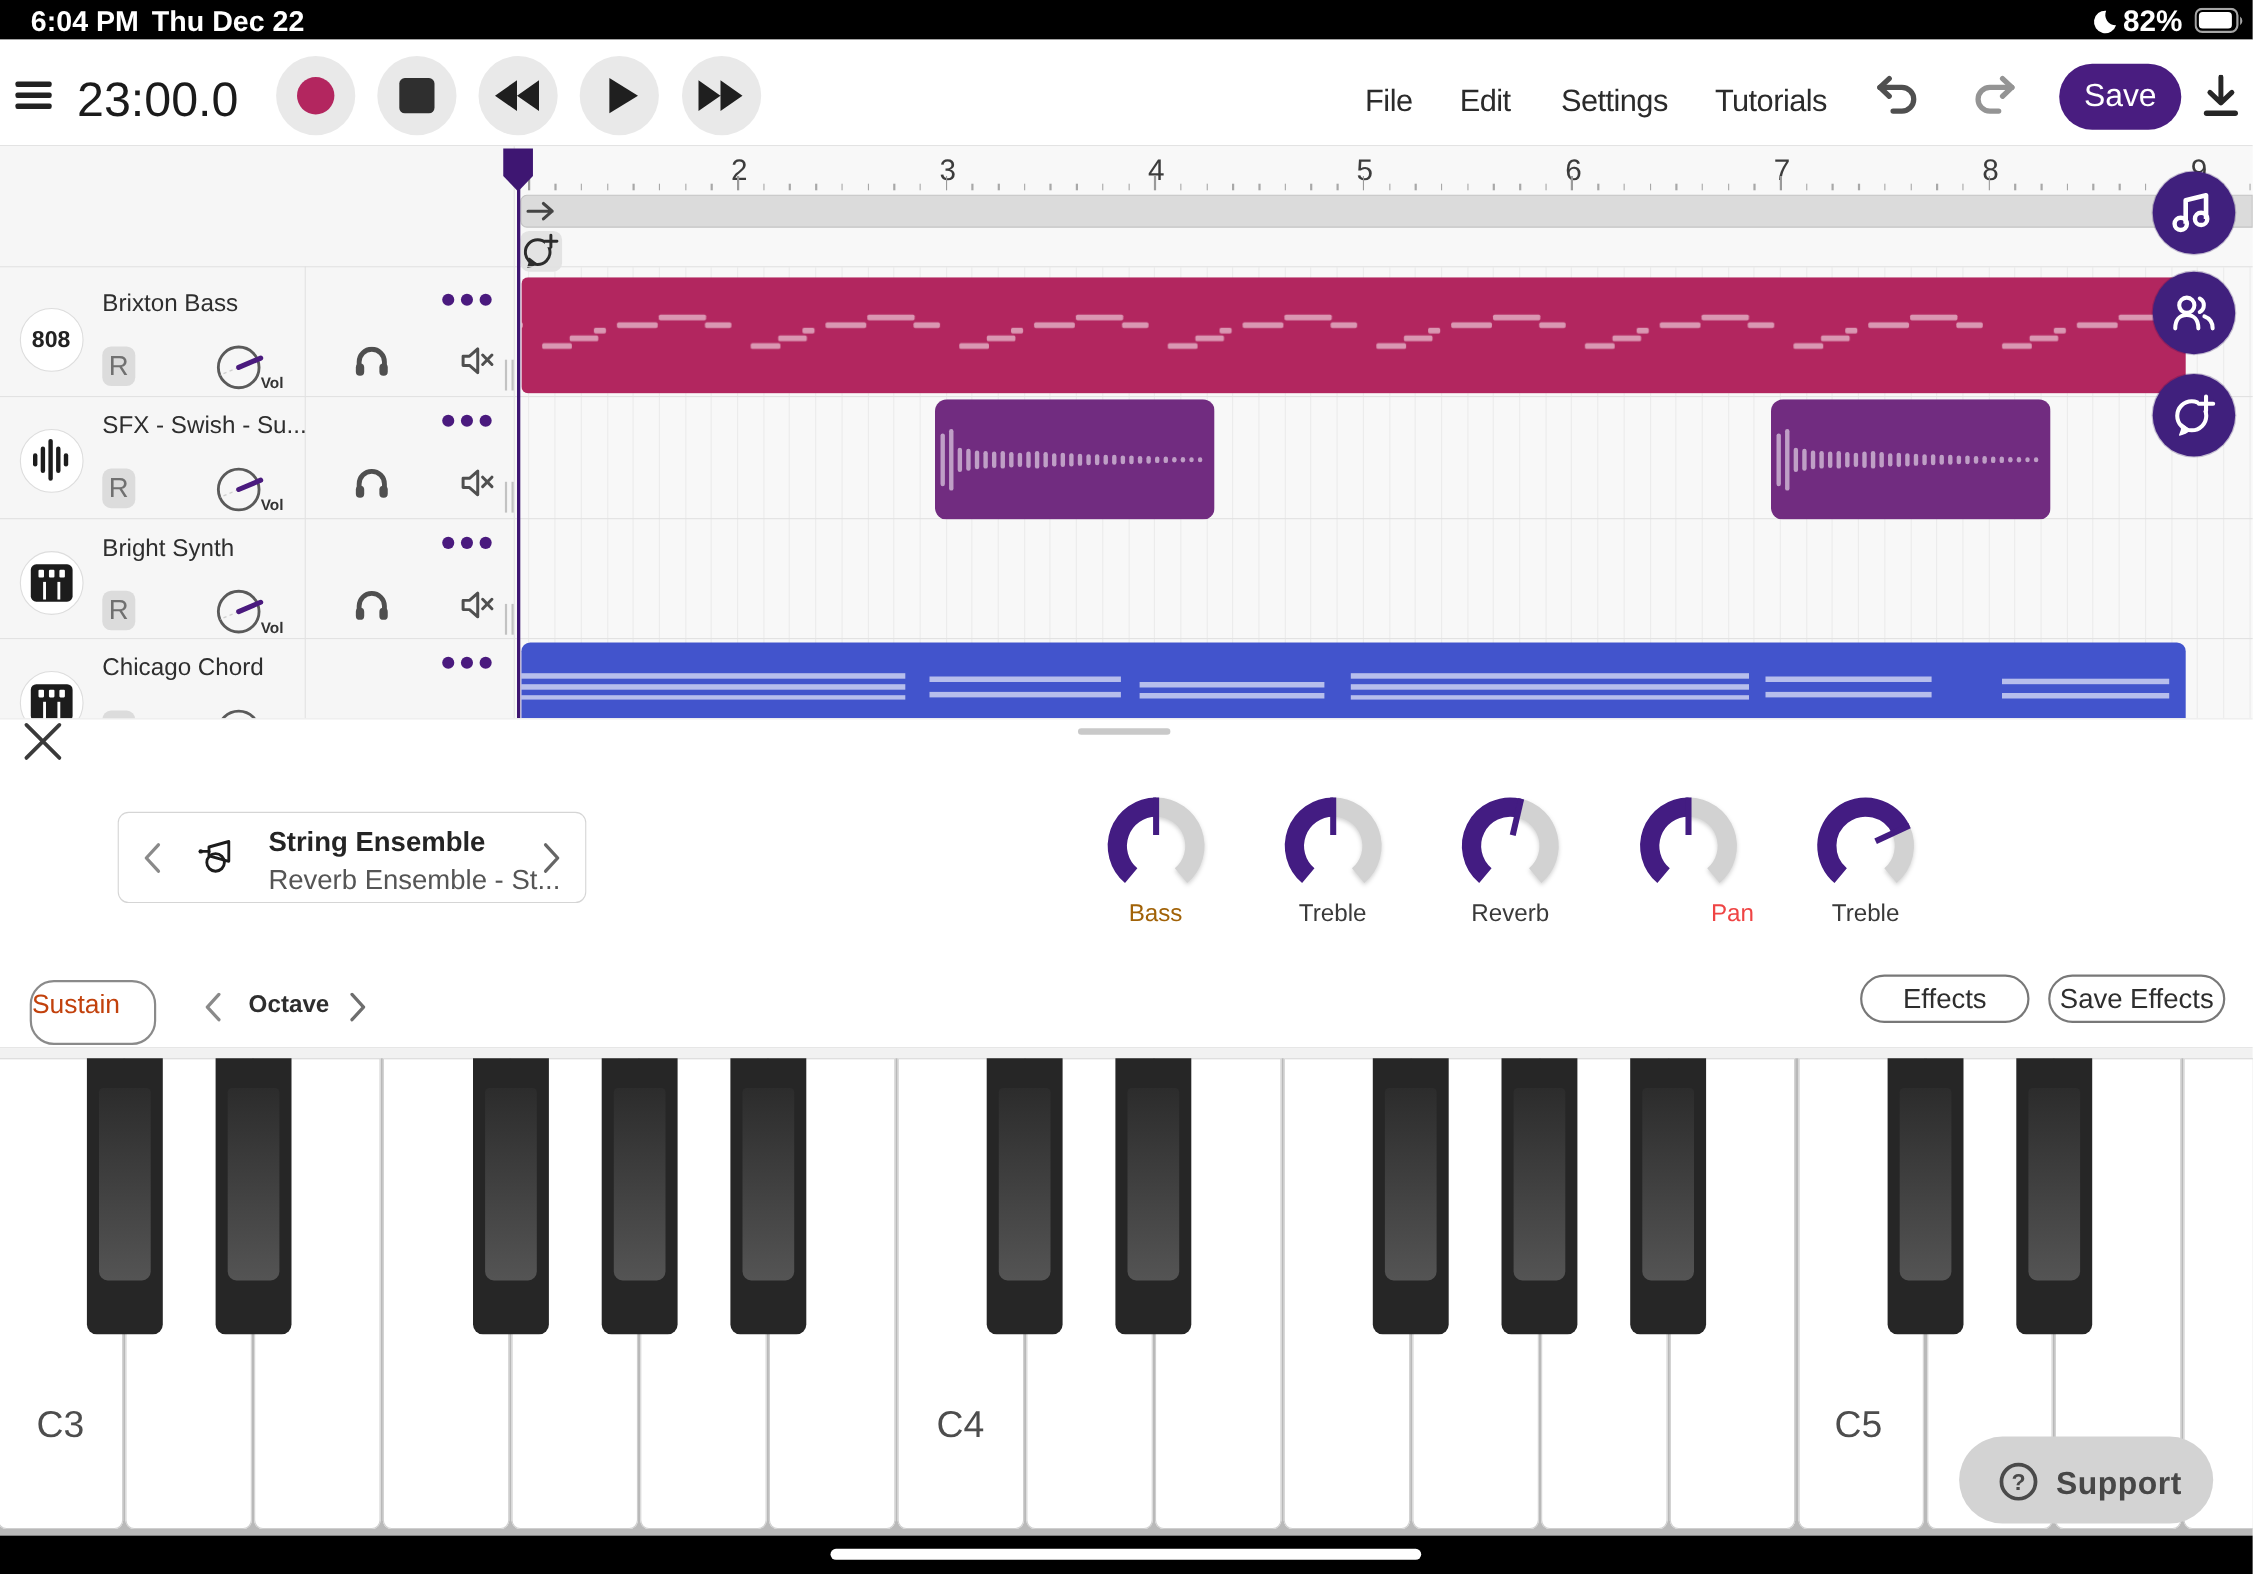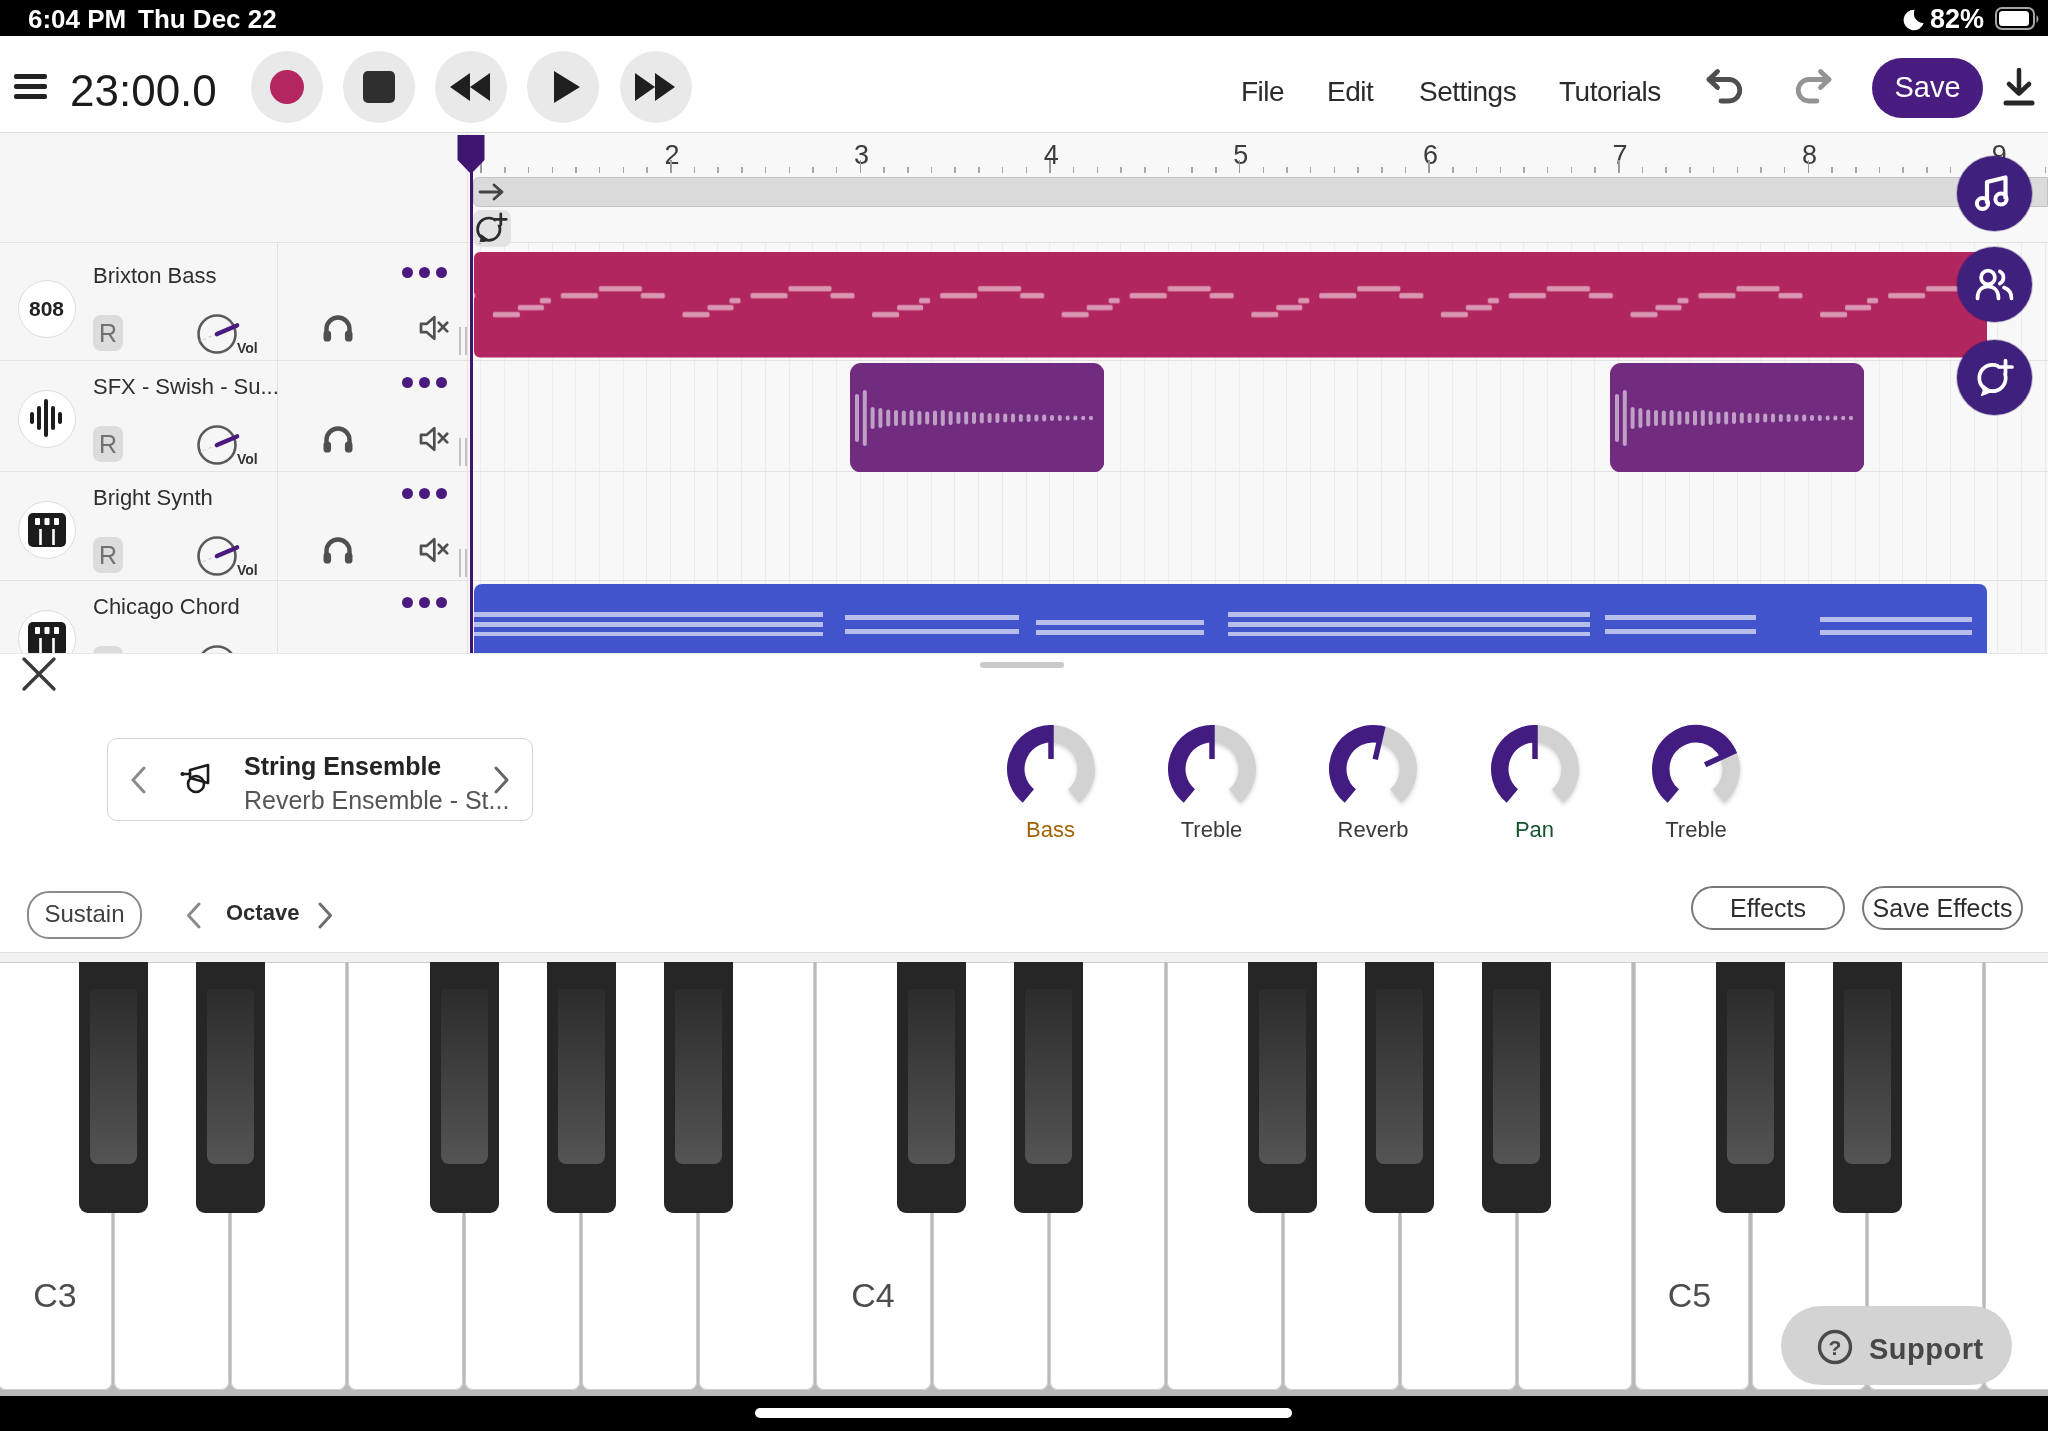--- a/index.html
+++ b/index.html
@@ -516,28 +516,28 @@
         <path d="M 55.93 13.65 A 35.25 35.25 0 0 1 70.66 75.00" fill="none" stroke="#d2d2d2" stroke-width="17.5" style="filter:drop-shadow(0 2.5px 2px rgba(0,0,0,0.18));"></path>
         <path d="M 25.34 75.00 A 35.25 35.25 0 0 1 55.93 13.65" fill="none" stroke="#431c82" stroke-width="17.5"></path>
         <path d="M 50.2 38.3 L 57.9 5.1" stroke="#431c82" stroke-width="5.5"></path>
       </svg>
       <div class="abs" style="left:1313px;top:817px;width:120px;text-align:center;font-size:22px;color:#3a3a3a;">Reverb</div>
   <svg class="abs" style="left:1486.5px;top:721px;" width="96" height="100" viewBox="0 0 96 100">
         <path d="M 48.00 12.75 A 35.25 35.25 0 0 1 70.66 75.00" fill="none" stroke="#d2d2d2" stroke-width="17.5" style="filter:drop-shadow(0 2.5px 2px rgba(0,0,0,0.18));"></path>
         <path d="M 25.34 75.00 A 35.25 35.25 0 0 1 48.00 12.75" fill="none" stroke="#431c82" stroke-width="17.5"></path>
         <path d="M 48.0 38.0 L 48.0 4.0" stroke="#431c82" stroke-width="5.5"></path>
       </svg>
-      <div class="abs" style="left:1474.5px;top:817px;width:120px;text-align:center;font-size:22px;color:#14532d;">Pan</div>
+      <div class="abs" style="left:1474.5px;top:817px;width:120px;text-align:right;font-size:22px;color:#ef4444;">Pan</div>
   <svg class="abs" style="left:1648px;top:721px;" width="96" height="100" viewBox="0 0 96 100">
         <path d="M 79.95 33.10 A 35.25 35.25 0 0 1 70.66 75.00" fill="none" stroke="#d2d2d2" stroke-width="17.5" style="filter:drop-shadow(0 2.5px 2px rgba(0,0,0,0.18));"></path>
         <path d="M 25.34 75.00 A 35.25 35.25 0 1 1 79.95 33.10" fill="none" stroke="#431c82" stroke-width="17.5"></path>
         <path d="M 57.1 43.8 L 87.9 29.4" stroke="#431c82" stroke-width="5.5"></path>
       </svg>
       <div class="abs" style="left:1636px;top:817px;width:120px;text-align:center;font-size:22px;color:#3a3a3a;">Treble</div>
-  <div class="abs" style="left:27px;top:891px;width:115px;height:48px;border:2px solid #8a8a8a;border-radius:22px;text-align:center;line-height:41px;font-size:24px;color:#404040;background:#fff;">Sustain</div>
+  <div class="abs" style="left:27px;top:891px;width:115px;height:59px;border:2px solid #8a8a8a;border-radius:22px;text-align:left;line-height:41px;font-size:24px;color:#c2410c;background:#fff;">Sustain</div>
   <svg class="abs" style="left:185px;top:902px;" width="17" height="27" viewBox="0 0 17 27">
         <path d="M14 2 L3.5 13.5 L14 25" fill="none" stroke="#8a8a8a" stroke-width="3" stroke-linecap="round" stroke-linejoin="round"></path>
       </svg>
   <div class="abs" style="left:226px;top:900px;font-size:22px;font-weight:bold;color:#2e2e2e;">Octave</div>
   <svg class="abs" style="left:317px;top:902px;" width="17" height="27" viewBox="0 0 17 27">
         <path d="M3 2 L13.5 13.5 L3 25" fill="none" stroke="#6e6e6e" stroke-width="3" stroke-linecap="round" stroke-linejoin="round"></path>
       </svg>
   <div class="abs" style="left:1691px;top:886px;width:154px;height:44px;border:2px solid #787878;border-radius:22px;text-align:center;line-height:41px;font-size:25px;color:#2e2e2e;background:#fff;">Effects</div>
   <div class="abs" style="left:1862px;top:886px;width:161px;height:44px;border:2px solid #787878;border-radius:22px;text-align:center;line-height:41px;font-size:25px;color:#2e2e2e;background:#fff;">Save Effects</div>
   </div>

